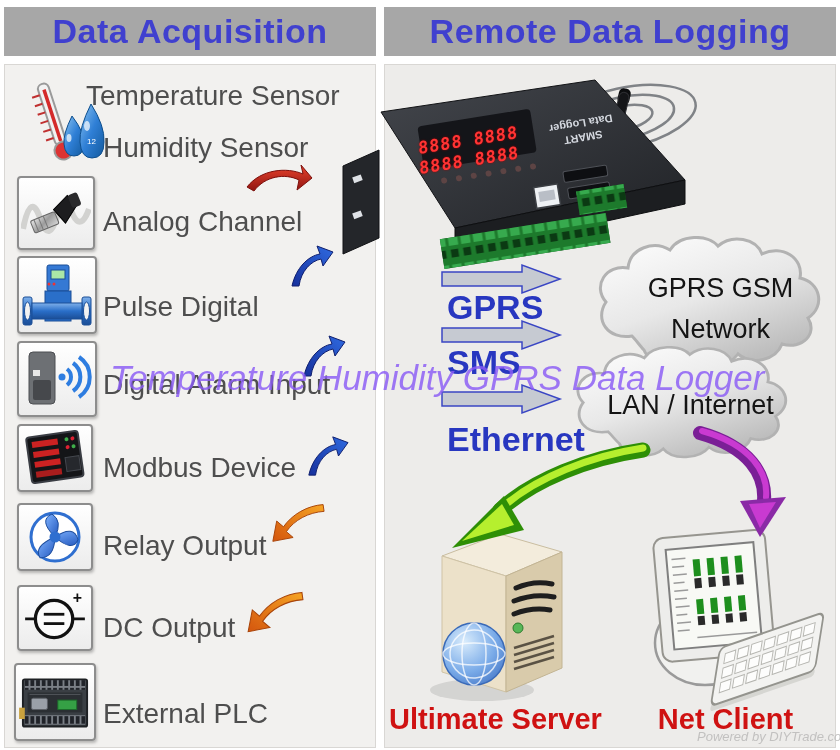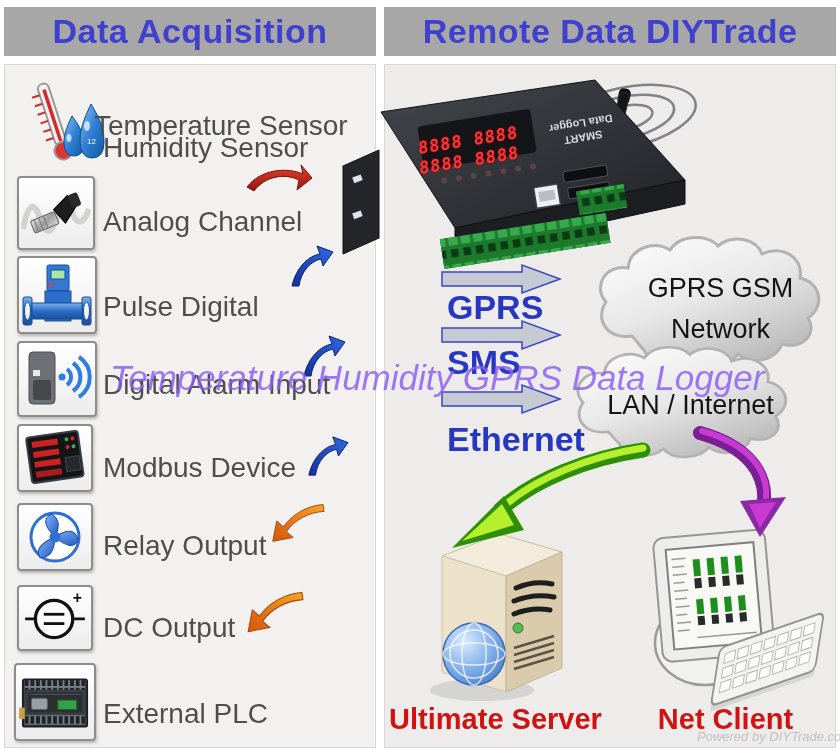--- a/index.html
+++ b/index.html
@@ -34,21 +34,21 @@
 </style>
 </head>
 <body>
 
 <div class="stage">
 
   <div class="hbar hbar-left">
     <span>Data Acquisition</span>
   </div>
   <div class="hbar hbar-right">
-    <span>Remote Data DIYTrade</span>
+    <span>Remote Data Logging</span>
   </div>
 
   <div class="panel panel-left"></div>
   <div class="panel panel-right"></div>
 
   <div class="freeicon" style="left:25px;top:76px;">
     <svg width="82" height="104" viewBox="0 0 82 104">
       <defs>
         <linearGradient id="dropG" x1="0" y1="0" x2="1" y2="1">
           <stop offset="0" stop-color="#8ec6f2"></stop>
@@ -71,21 +71,21 @@
       </g>
       <g>
         <path d="M47,40 Q38,58 39,68 Q40,80 49,80 Q58,80 59,68 Q60,57 47,40 Z" fill="url(#dropG)" stroke="#0f4f8d"></path>
         <path d="M66,28 Q54,52 55,66 Q56,82 67,82 Q79,82 79,66 Q80,50 66,28 Z" fill="url(#dropG)" stroke="#0f4f8d"></path>
         <text x="62" y="68" font-size="8" fill="#ffffff" font-family="Liberation Sans,sans-serif">12</text>
         <ellipse cx="44" cy="62" rx="2.5" ry="4" fill="#ffffff" opacity=".7"></ellipse>
         <ellipse cx="62" cy="50" rx="3" ry="5" fill="#ffffff" opacity=".7"></ellipse>
       </g>
     </svg>
   </div>
-  <div class="ilabel" style="left:94px;top:80px;margin-top:30px;">Temperature Sensor</div>
+  <div class="ilabel" style="left:86px;top:80px;">Temperature Sensor</div>
   <div class="ilabel" style="left:103px;top:132px;">Humidity Sensor</div>
 
   <div class="freeicon" style="left:243px;top:163px;">
     <svg width="70" height="38" viewBox="0 0 70 38">
       <defs>
           <linearGradient id="redA" x1="0" y1="0" x2="0" y2="1">
         <stop offset="0" stop-color="#e8422c"></stop>
             <stop offset="1" stop-color="#8f1410"></stop>
           </linearGradient>
         </defs>

